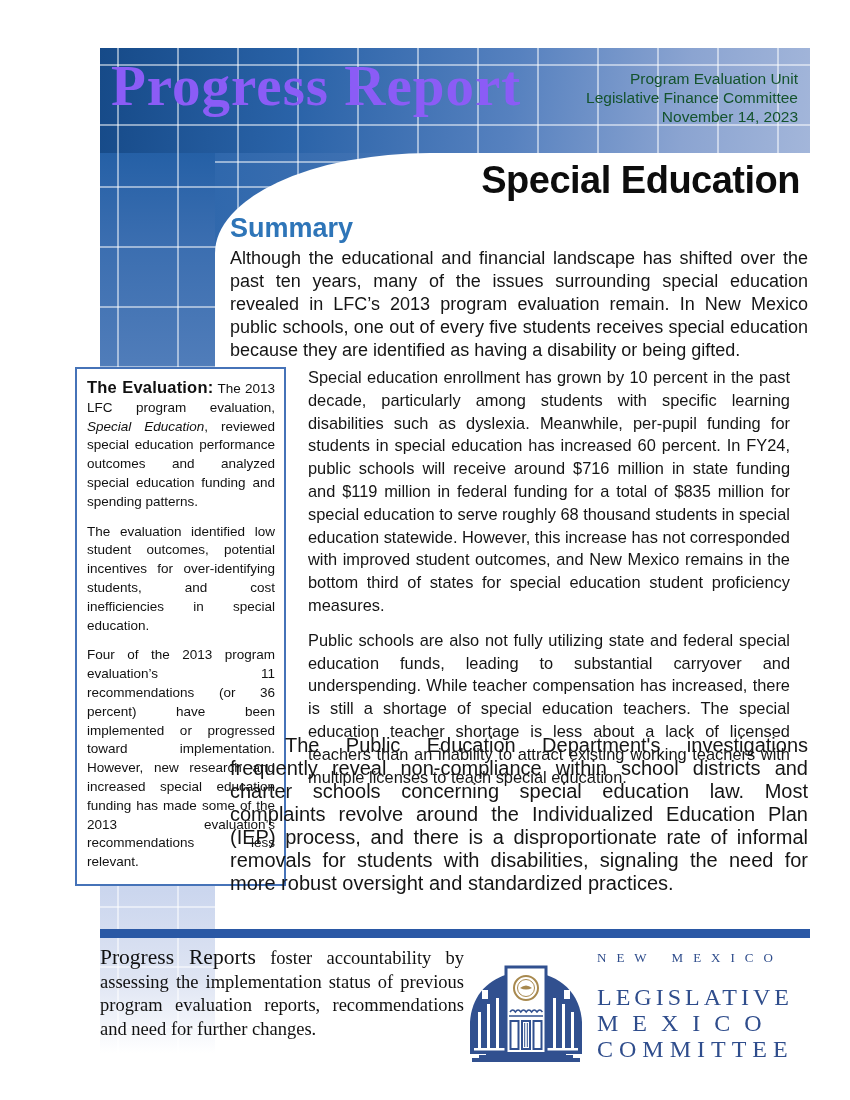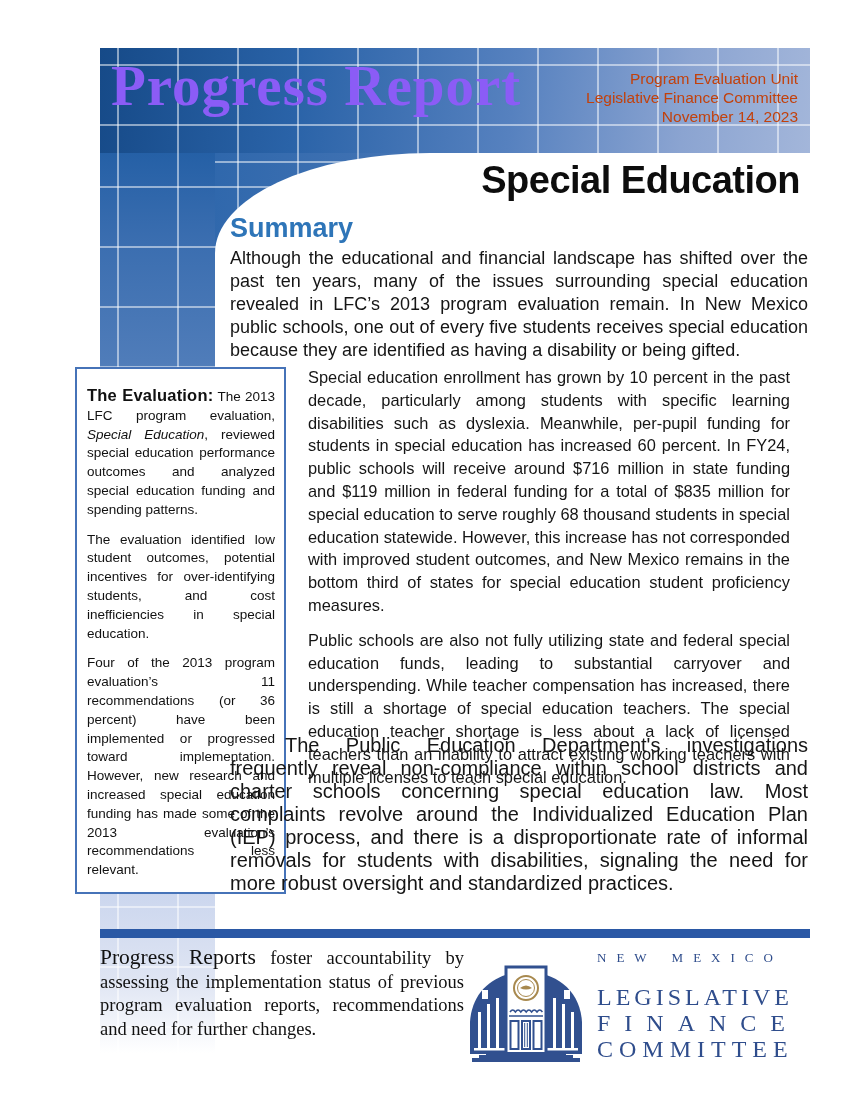--- a/index.html
+++ b/index.html
@@ -19,35 +19,35 @@
          repeating-linear-gradient(to right,rgba(255,255,255,.5) 0 2px,transparent 2px 60px),
          repeating-linear-gradient(to bottom,rgba(255,255,255,.5) 0 2px,transparent 2px 60px);
        background-position:17px 16px;}
   .g2::after{background-position:17px 33px;}
   .white-content{position:absolute;left:215px;top:153px;width:635px;height:947px;
        background:#ffffff;border-top-left-radius:215px 100px;}
 
   
   .h-title{position:absolute;left:111px;top:56px;font-family:"Liberation Serif",serif;
        font-weight:bold;font-size:57px;line-height:60px;color:#8b5cf6;letter-spacing:1px;white-space:nowrap;}
-  .h-meta{position:absolute;right:52px;top:69px;text-align:right;color:#c2410c;
+  .h-meta{position:absolute;right:52px;top:69px;text-align:right;color:#14532d;
        font-size:15.5px;line-height:19px;}
 
   
   .title{position:absolute;left:300px;right:50px;top:157px;text-align:right;
        font-size:38px;line-height:46px;font-weight:bold;color:#0d0d0d;letter-spacing:-0.5px;}
   .sum-h{position:absolute;left:230px;top:213px;font-size:27px;font-weight:bold;color:#2e75b8;}
   .sum-p{position:absolute;left:230px;top:247px;width:578px;
        font-size:18px;line-height:23px;text-align:justify;}
 
   
   .eval{position:absolute;left:75px;top:367px;width:211px;box-sizing:border-box;
        border:2px solid #4673b8;background:#ffffff;padding:9px 9px 12px 10px;
        font-size:13.5px;line-height:18.8px;text-align:justify;color:#111;}
-  .eval p{margin:8px 0 11px;}
+  .eval p{margin:0 0 11px;}
   .eval p:last-child{margin-bottom:0;}
   .eval-h{font-weight:bold;font-size:16.5px;letter-spacing:0.2px;}
   .italic{font-style:italic;}
 
   
   .col{position:absolute;left:293px;top:366px;width:512px;
        font-size:16.4px;line-height:22.8px;text-align:justify;}
   .col p{margin:0 15px 12px;}
   .p3{position:absolute;left:230px;top:734px;width:578px;
        font-size:20px;line-height:23px;text-align:justify;text-indent:55px;}
@@ -132,17 +132,17 @@
 
       <rect x="22" y="90" width="80" height="3" fill="#31508f"></rect>
       <rect x="15" y="93" width="94" height="3" fill="#31508f"></rect>
       <rect x="8" y="96" width="108" height="4" fill="#31508f"></rect>
     </svg>
   </div>
 
   <div class="logo-text">
     <div class="lt1">NEW MEXICO</div>
     <div class="lt2">LEGISLATIVE</div>
-    <div class="lt3">FINANCE</div>
+    <div class="lt3">MEXICO</div>
     <div class="lt4">COMMITTEE</div>
   </div>
 
 </div>
 
 </body></html>

